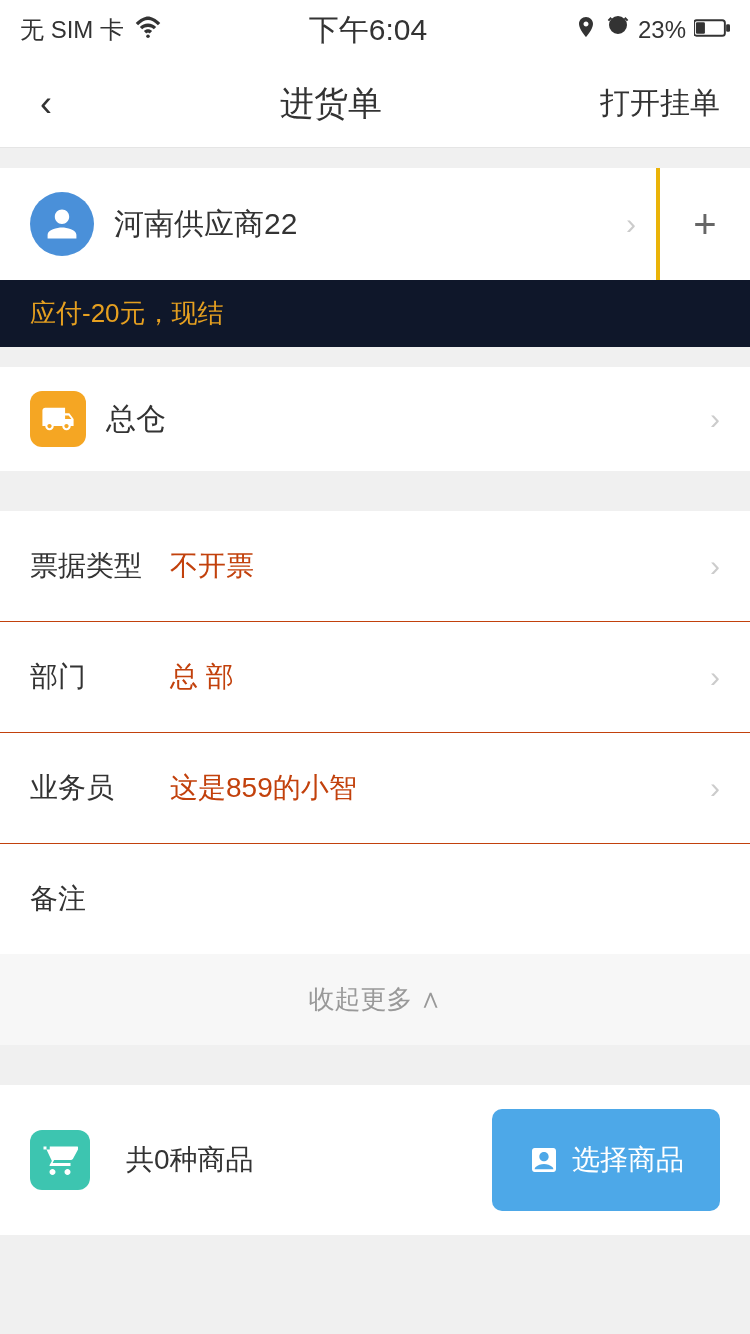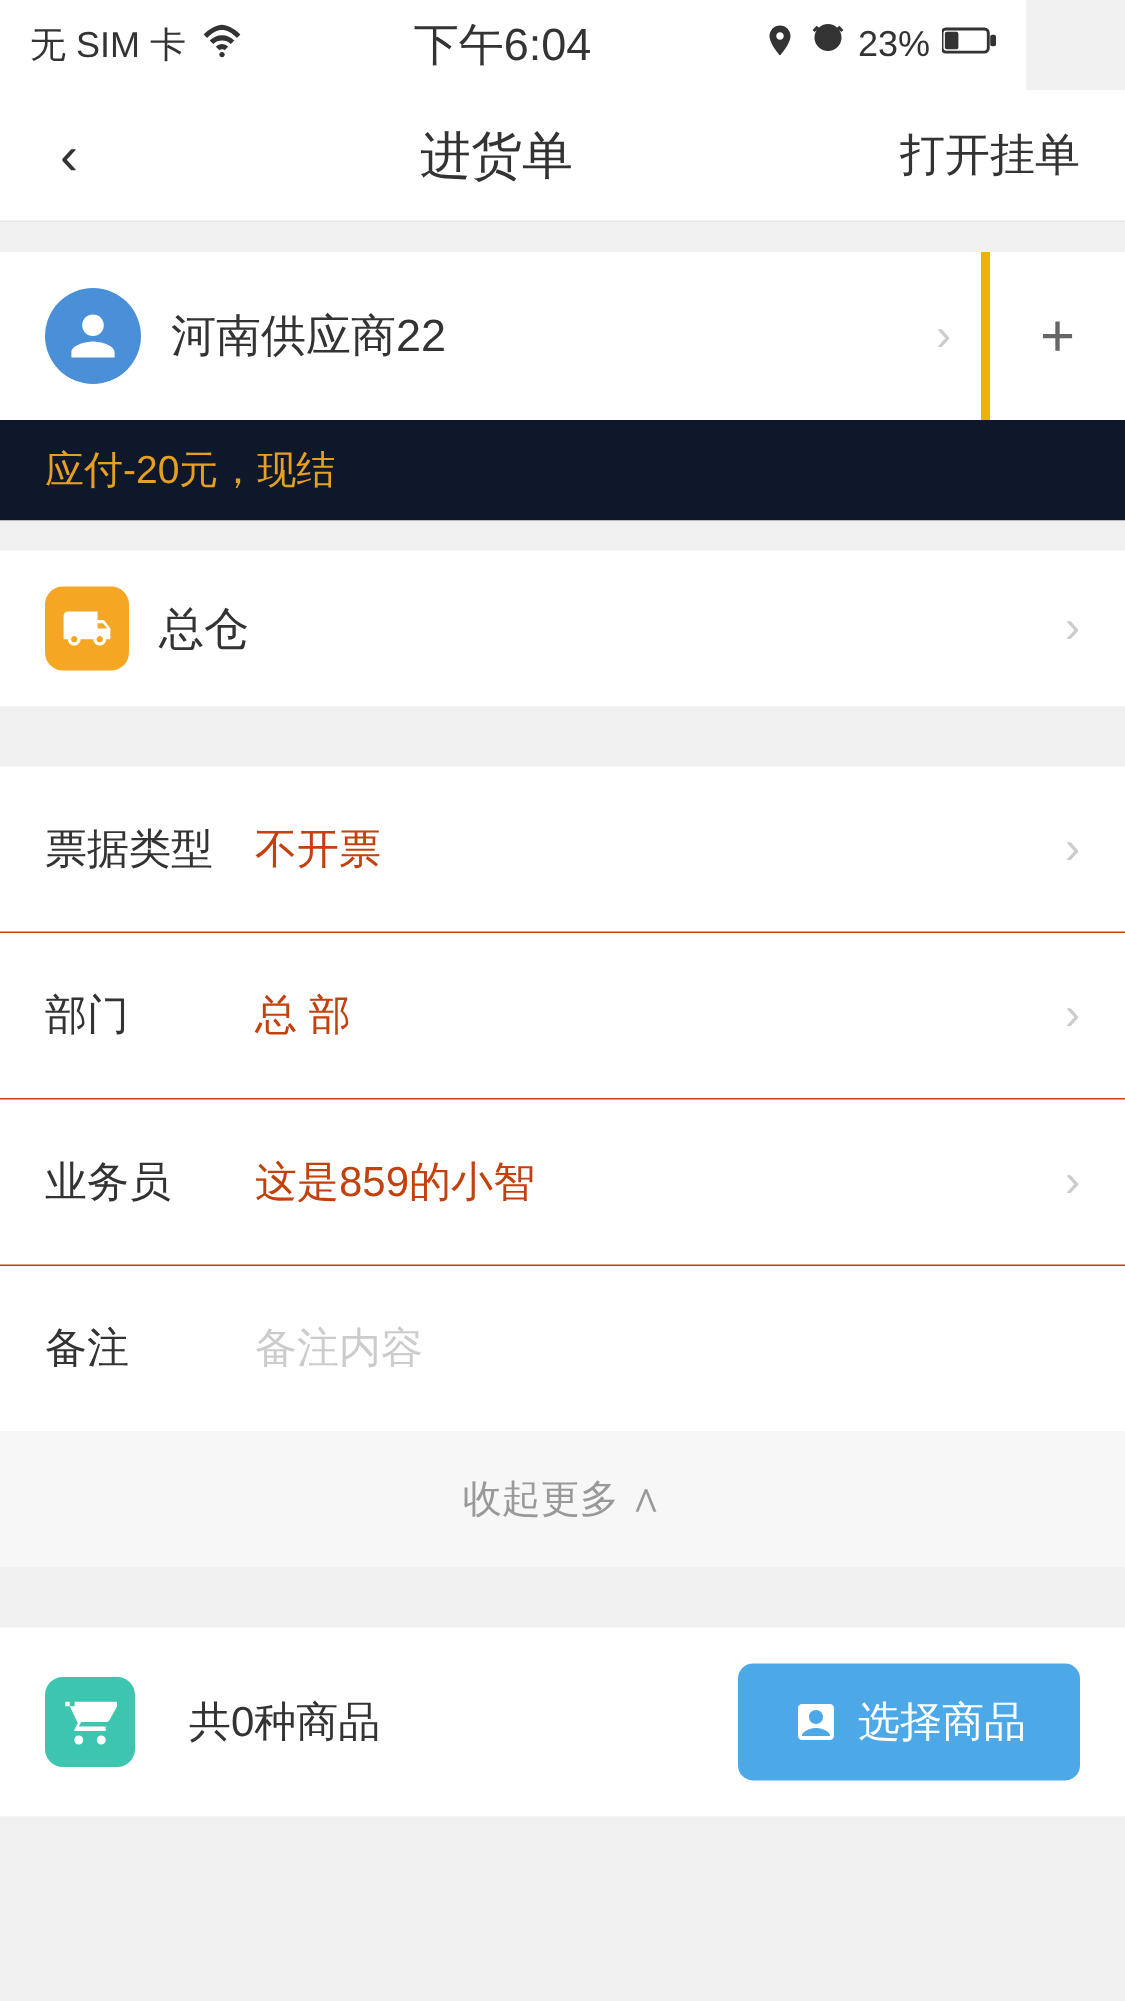--- a/index.html
+++ b/index.html
@@ -8,21 +8,21 @@
       width: 750px;
       min-height: 1334px;
       background: #f0f0f0;
       font-family: -apple-system, 'PingFang SC', 'Helvetica Neue', sans-serif;
       font-size: 28px;
       color: #333;
     }
 
     
     .status-bar {
-      width: 684px;
+      width: 750px;
       height: 60px;
       background: #fff;
       display: flex;
       align-items: center;
       justify-content: space-between;
       padding: 0 20px;
       font-size: 24px;
       color: #333;
     }
     .status-left {
@@ -81,21 +81,21 @@
     .supplier-section {
       background: #fff;
       display: flex;
       align-items: stretch;
     }
     .supplier-main {
       flex: 1;
       display: flex;
       align-items: center;
       padding: 24px 20px 24px 30px;
-      border-right: 6px solid #eab308;
+      border-right: 4px solid #eab308;
     }
     .supplier-avatar {
       width: 64px;
       height: 64px;
       border-radius: 50%;
       background: #4a90d9;
       display: flex;
       align-items: center;
       justify-content: center;
       margin-right: 20px;
@@ -233,21 +233,21 @@
     }
     .product-count {
       flex: 1;
       font-size: 28px;
       color: #333;
     }
     .select-btn {
       background: #4da8e8;
       color: #fff;
       font-size: 28px;
-      padding: 20px 36px;
+      padding: 32px 36px;
       border-radius: 10px;
       border: none;
       display: flex;
       align-items: center;
       gap: 12px;
       cursor: pointer;
       white-space: nowrap;
     }
     .select-btn svg {
       width: 32px;
@@ -354,21 +354,20 @@
   </div>
 
   <div class="form-row">
     <span class="form-label">业务员</span>
     <span class="form-value">这是859的小智</span>
     <span class="chevron">›</span>
   </div>
 
   <div class="form-row">
     <span class="form-label">备注</span>
-    <span class="form-value placeholder">备注内容</span>
   </div>
 
 </div>
 
 <div class="collapse-row">
   <span>收起更多 ∧</span>
 </div>
 
 <div class="section-divider"></div>
 

